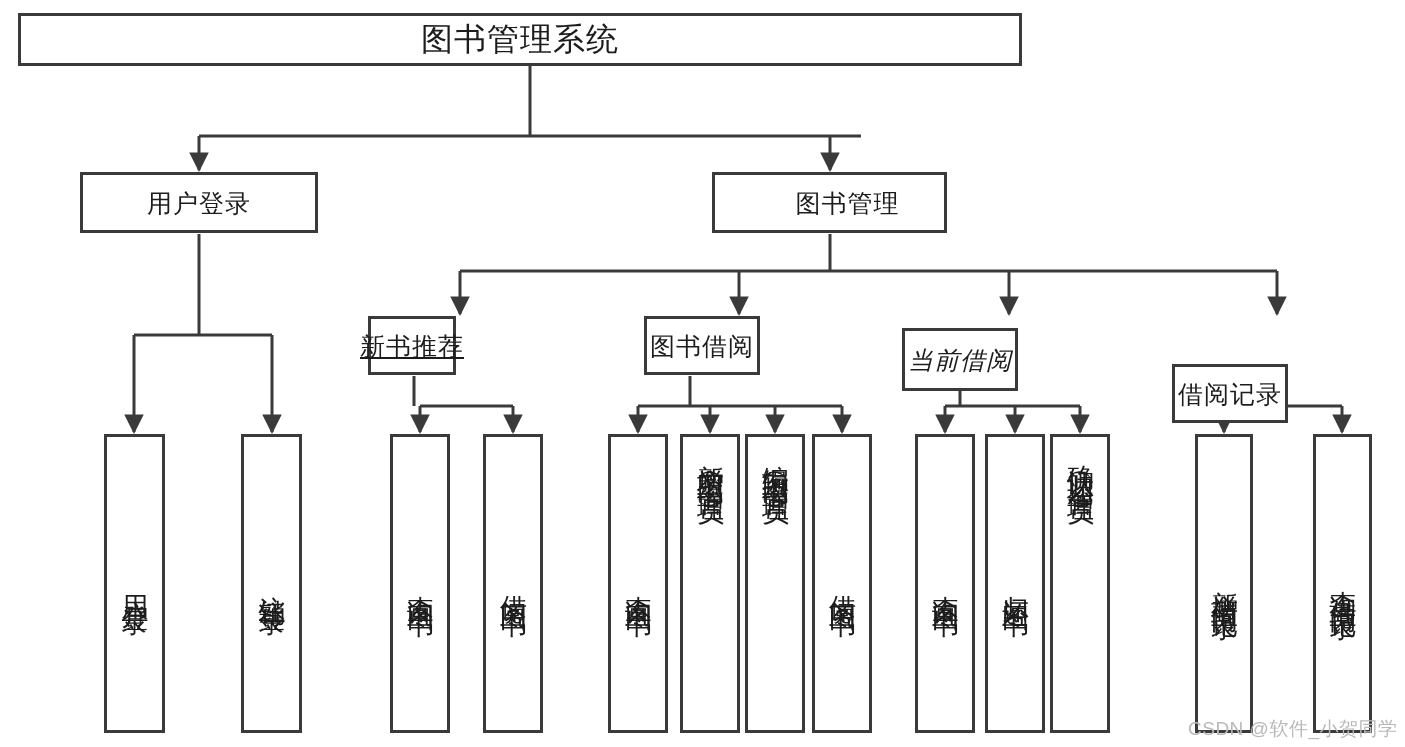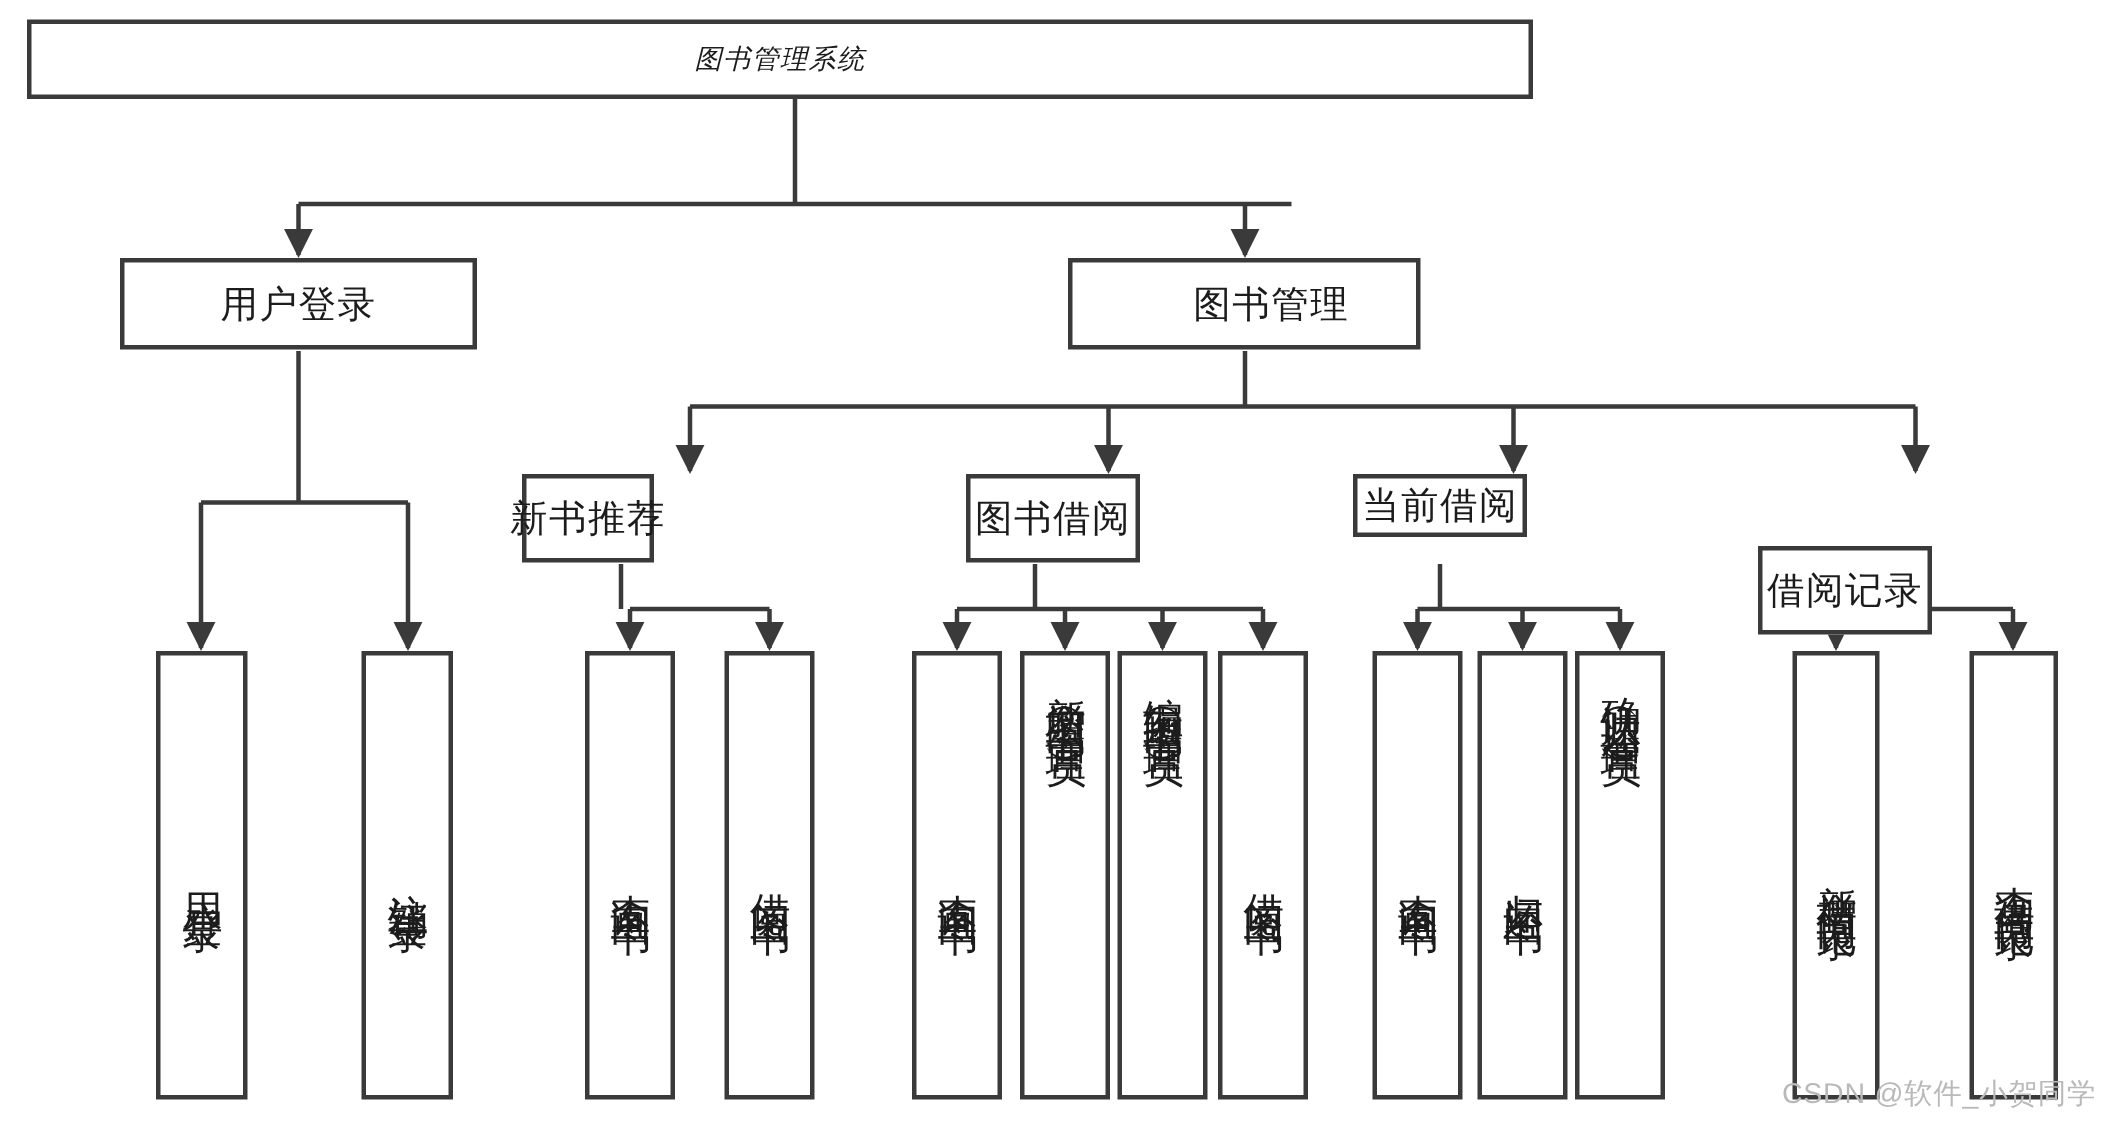--- a/index.html
+++ b/index.html
@@ -41,22 +41,21 @@
     text-align: center;
     line-height: 1.12;
     white-space: nowrap;
   }
   
   .node.horiz .label {
     font-size: 25px;
     letter-spacing: 1px;
   }
   #node-root.horiz .label {
-    font-size: 18px;
-    font-style: italic;
+    font-size: 32px;
   }
   
   .node.vert {
     align-items: flex-start;
     padding-top: 6px;
   }
   .node.vert .label {
     writing-mode: vertical-rl;
     text-orientation: upright;
     font-size: 27px;
@@ -137,27 +136,27 @@
     <span class="label">图书管理系统</span>
   </div>
 
   <div class="node horiz" style="left:80px; top:172px; width:238px; height:61px;">
     <span class="label">用户登录</span>
   </div>
   <div class="node horiz" style="left:712px; top:172px; width:235px; height:61px;padding-left:36px;">
     <span class="label">图书管理</span>
   </div>
 
-  <div class="node horiz" style="left:348px; top:316px; width:88px; height:59px;">
+  <div class="node horiz" style="left:368px; top:316px; width:88px; height:59px;text-decoration:underline;">
     <span class="label">新书推荐</span>
   </div>
   <div class="node horiz" style="left:632px; top:316px; width:116px; height:59px;margin-left:12px;">
     <span class="label">图书借阅</span>
   </div>
-  <div class="node horiz" style="left:902px; top:316px; width:116px; height:42px;">
+  <div class="node horiz" style="left:902px; top:328px; width:116px; height:63px;font-style:italic;">
     <span class="label">当前借阅</span>
   </div>
   <div class="node horiz" style="left:1172px; top:316px; width:116px; height:59px;margin-top:48px;">
     <span class="label">借阅记录</span>
   </div>
 
   <div class="node vert center" style="left:104px; top:434px; width:61px; height:299px;">
     <span class="label">用户登录</span>
   </div>
   <div class="node vert center" style="left:241px; top:434px; width:61px; height:299px;">

